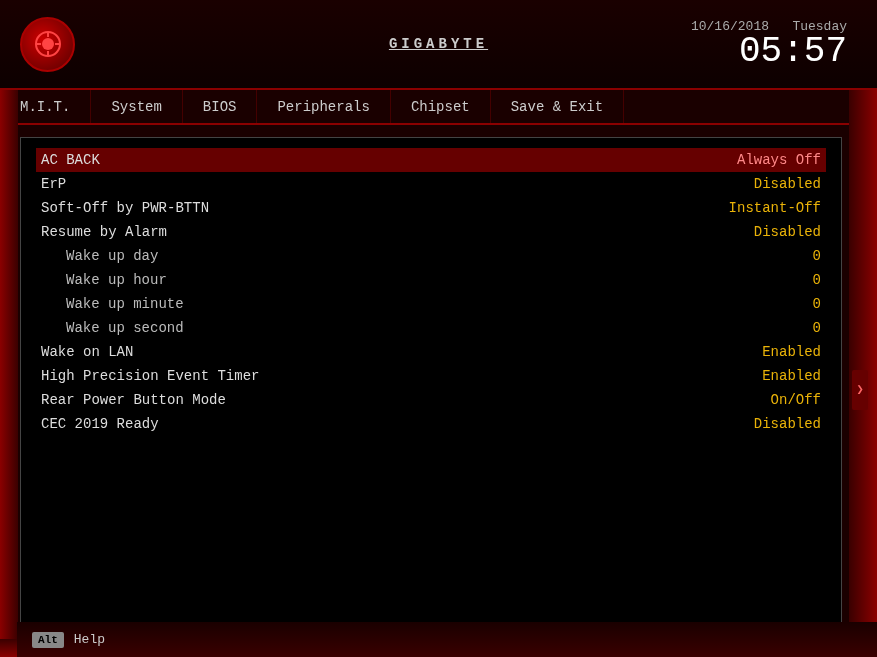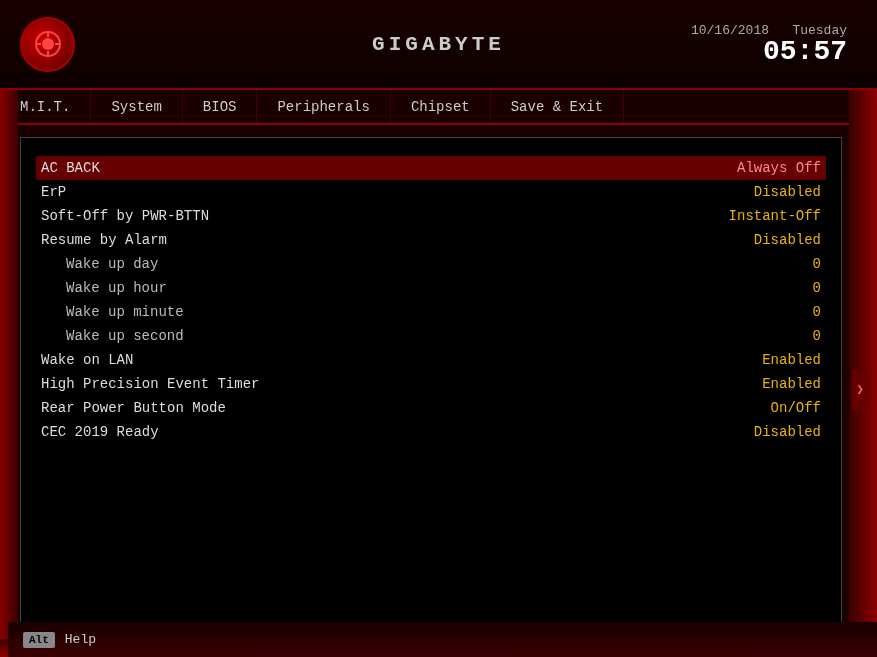--- a/index.html
+++ b/index.html
@@ -62,39 +62,40 @@
       justify-content: center;
       color: #ff6666;
       font-size: 20px;
     }
 
     .brand-title {
       position: absolute;
       left: 50%;
       transform: translateX(-50%);
       color: #cccccc;
-      font-size: 21px;
+      font-size: 14px;
       font-weight: bold;
       letter-spacing: 4px;
+      text-decoration: underline;
     }
 
     .datetime-area {
       text-align: right;
       color: #cccccc;
       margin-left: 32px;
     }
 
     .datetime-date {
       font-size: 13px;
       color: #aaaaaa;
     }
 
     .datetime-time {
-      font-size: 28px;
-      font-weight: bold;
+      font-size: 36px;
+      font-weight: normal;
       color: #ffffff;
       line-height: 1;
     }
 
     
     .nav-bar {
       height: 35px;
       background: #1a0000;
       display: flex;
       align-items: stretch;
@@ -140,21 +141,21 @@
       align-items: center;
       justify-content: center;
       color: #ff6666;
       font-size: 12px;
       cursor: pointer;
       border-radius: 2px;
     }
 
     
     .settings-table {
-      padding: 18px 15px;
+      padding: 10px 15px;
     }
 
     .setting-row {
       display: flex;
       justify-content: space-between;
       align-items: center;
       padding: 4px 5px;
       font-size: 14px;
     }
 
@@ -177,21 +178,21 @@
 
     .setting-value.highlighted-val {
       color: #ff8888;
       text-align: right;
     }
 
     
     .footer {
       position: absolute;
       bottom: 0;
-      left: 8px;
+      left: 17px;
       right: 0;
       height: 35px;
       background: linear-gradient(to top, #3a0000, #1a0000);
       display: flex;
       align-items: center;
       padding: 0 15px;
       gap: 10px;
     }
 
     .alt-badge {

